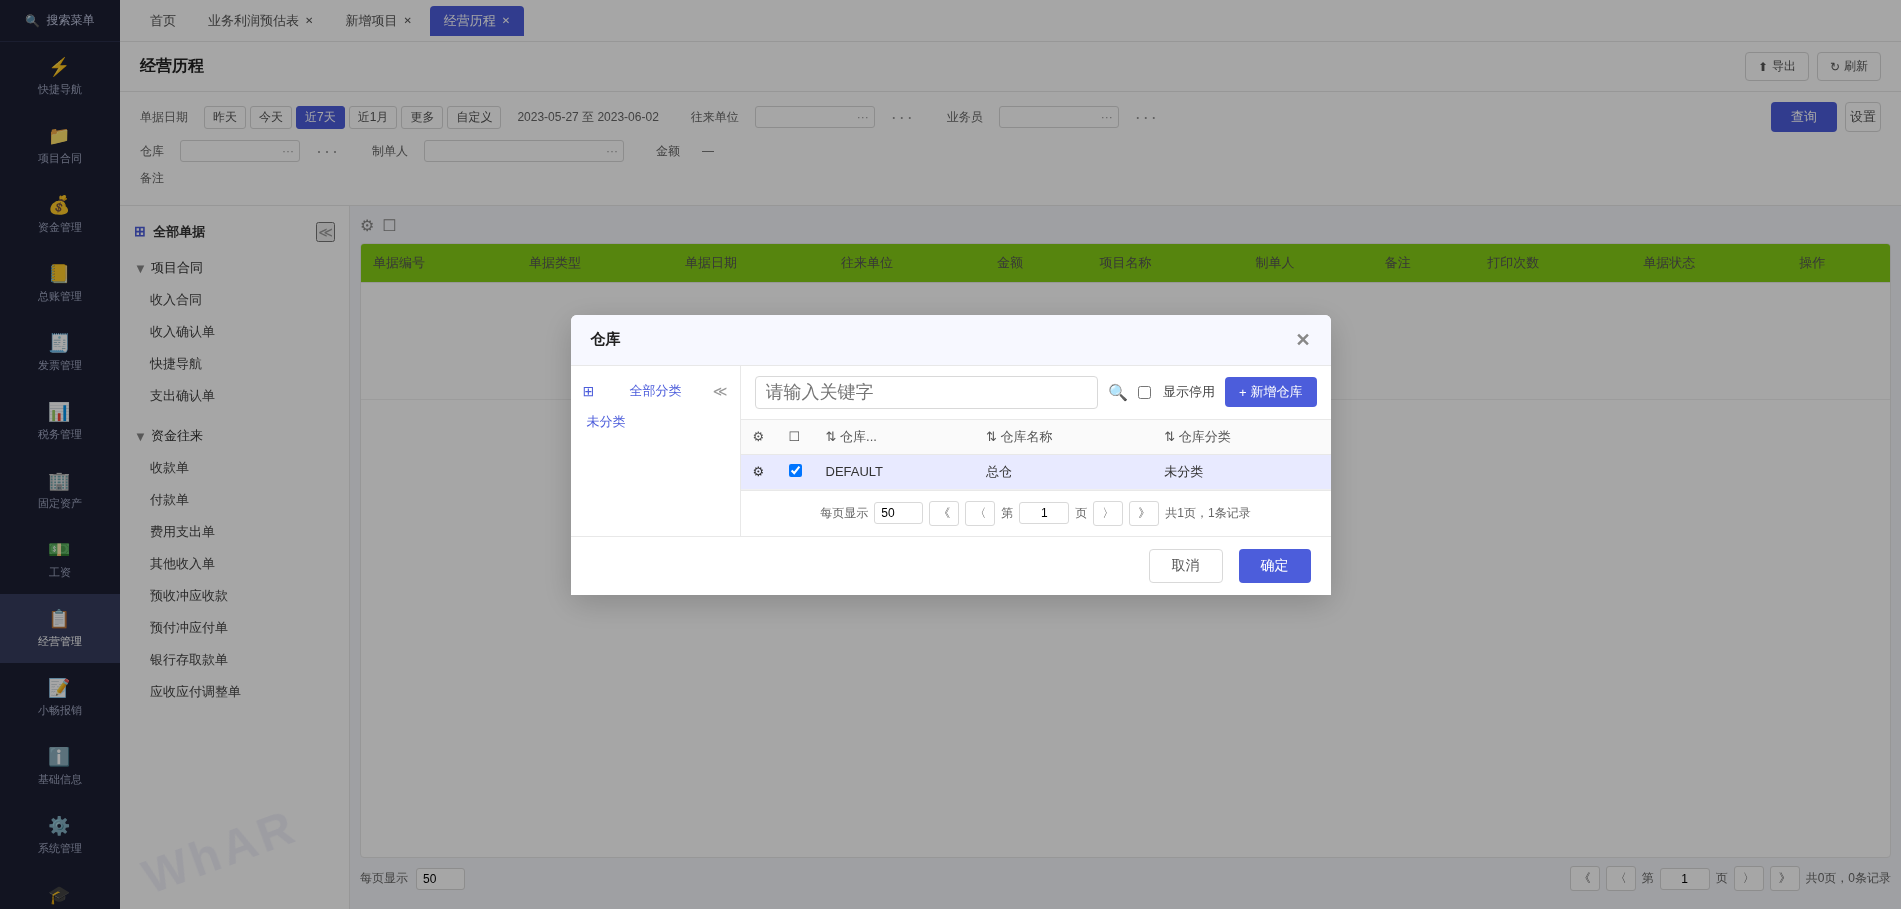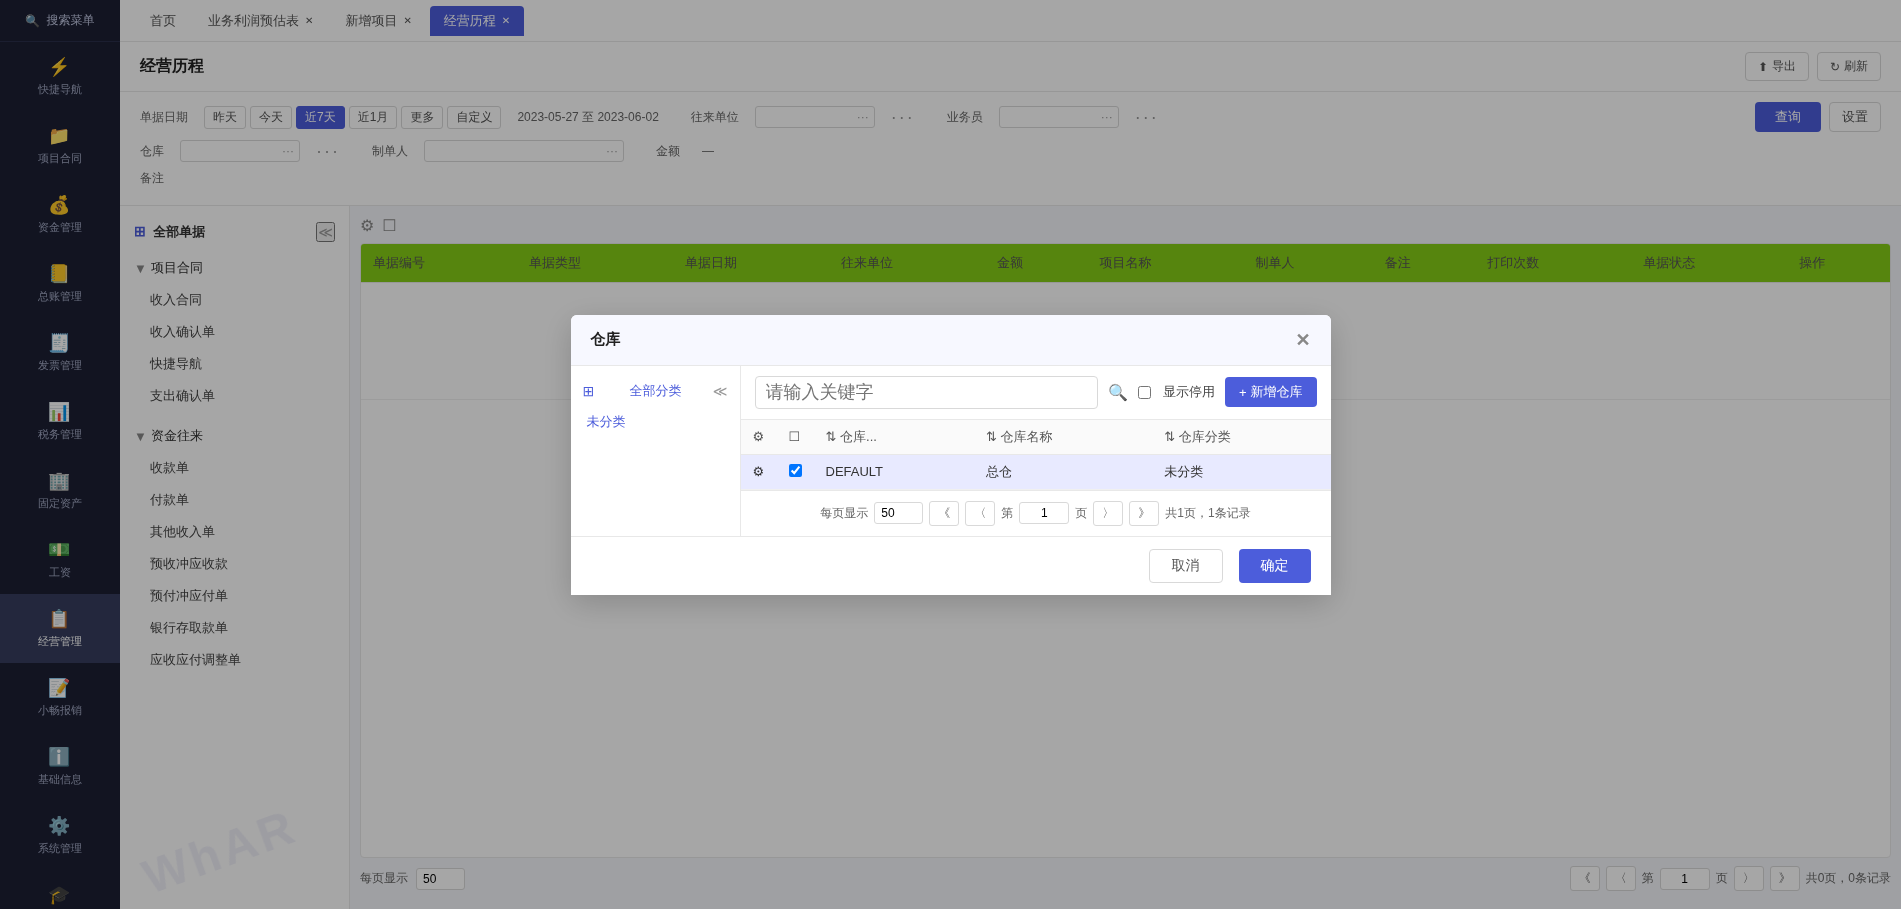--- a/index.html
+++ b/index.html
@@ -116,21 +116,21 @@
       border: 1px solid #d9d9d9; border-radius: 3px; padding: 3px 24px 3px 8px; font-size: 12px; color: #333; background: #fff; cursor: pointer; min-width: 120px;
       appearance: none; position: relative;
     }
     .select-wrapper { position: relative; display: inline-flex; align-items: center; }
     .select-wrapper::after { content: '···'; position: absolute; right: 6px; top: 50%; transform: translateY(-50%); font-size: 12px; color: #999; pointer-events: none; }
     .filter-dots { font-size: 18px; color: #999; letter-spacing: 2px; cursor: pointer; }
     .btn-query {
       padding: 5px 20px; background: #4c5ddb; color: #fff; border: none; border-radius: 4px; cursor: pointer; font-size: 13px;
     }
     .btn-setting {
-      padding: 5px 12px; background: #fff; color: #555; border: 1px solid #d9d9d9; border-radius: 4px; cursor: pointer; font-size: 13px;
+      padding: 5px 4px; background: #fff; color: #555; border: 1px solid #d9d9d9; border-radius: 4px; cursor: pointer; font-size: 13px;
     }
 
     
     .content-body {
       display: flex;
       flex: 1;
       overflow: hidden;
       background: #f5f6fa;
     }
 
@@ -540,20 +540,21 @@
         <div class="left-menu-item">快捷导航</div>
         <div class="left-menu-item">支出确认单</div>
       </div>
       <div class="left-menu-section">
         <div class="left-menu-section-header">
           <span style="color:#888">▼</span>
           <span>资金往来</span>
         </div>
         <div class="left-menu-item">收款单</div>
         <div class="left-menu-item">付款单</div>
+        <div class="left-menu-item">费用支出单</div>
         <div class="left-menu-item">其他收入单</div>
         <div class="left-menu-item">预收冲应收款</div>
         <div class="left-menu-item">预付冲应付单</div>
         <div class="left-menu-item">银行存取款单</div>
         <div class="left-menu-item">应收应付调整单</div>
       </div>
     </div>
 
     <div class="table-area">
       <div class="table-toolbar">

